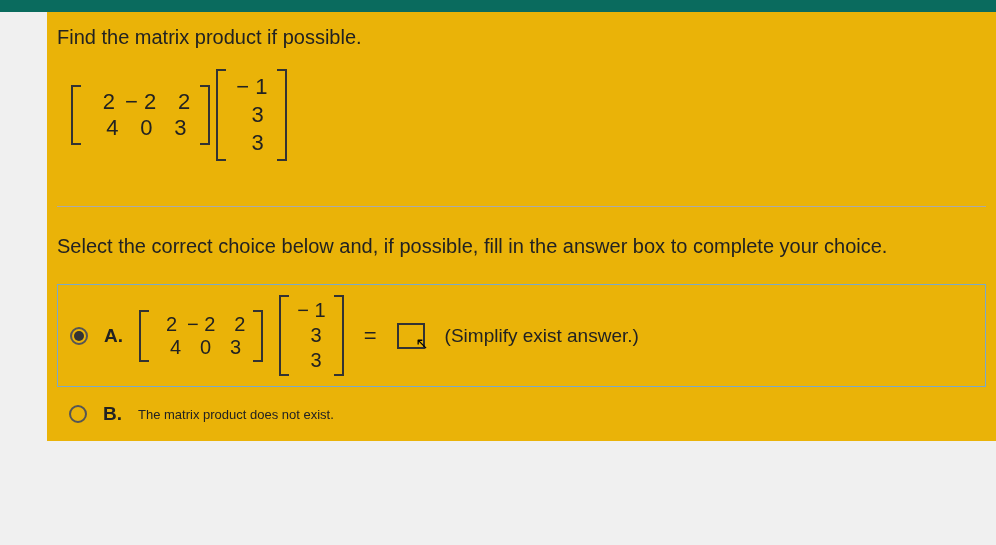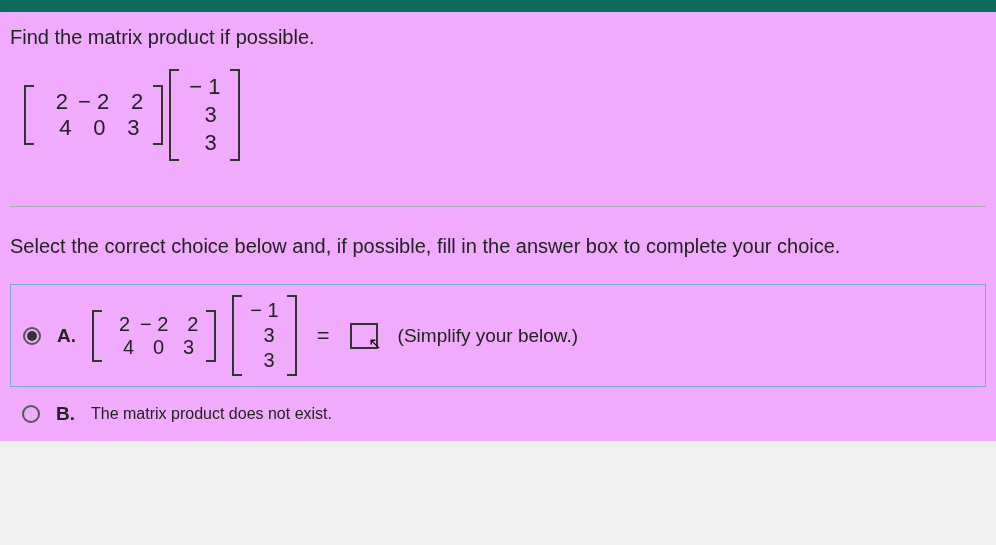--- a/index.html
+++ b/index.html
@@ -12,22 +12,23 @@
       background: #f0f0f0;
       width: 996px;
       height: 545px;
       overflow: hidden;
     }
     .top-bar {
       background: #0a6b5e;
       height: 12px;
     }
     .content {
-      background: #f0abfc;
+      background: #eab308;
       padding: 14px 10px;
+      margin-left: 47px;
     }
     .question-text {
       font-size: 20px;
       color: #222;
       margin-bottom: 20px;
     }
     .matrix-row {
       display: flex;
       align-items: center;
       gap: 6px;
@@ -130,21 +131,21 @@
       right: -6px;
       bottom: -6px;
       font-size: 16px;
     }
     .simplify-text {
       font-size: 19px;
       color: #222;
       margin-left: 4px;
     }
     .choice-b-text {
-      font-size: 16px;
+      font-size: 13px;
       color: #222;
     }
     .matrix-small .matrix-content {
       font-size: 20px;
       padding: 3px 8px;
     }
     .matrix-small .mcell {
       min-width: 20px;
     }
   </style>
@@ -232,21 +233,21 @@
       </div>
       <div class="bracket-right"></div>
     </div>
 
     <span class="eq">=</span>
 
     <span class="answer-box">
       <span class="cursor-icon">↖</span>
     </span>
 
-    <span class="simplify-text">(Simplify your below.)</span>
+    <span class="simplify-text">(Simplify exist answer.)</span>
   </div>
 
   <div class="choice-row">
     <span class="radio"></span>
     <span class="choice-label">B.</span>
     <span class="choice-b-text">The matrix product does not exist.</span>
   </div>
 
 </div>
 

